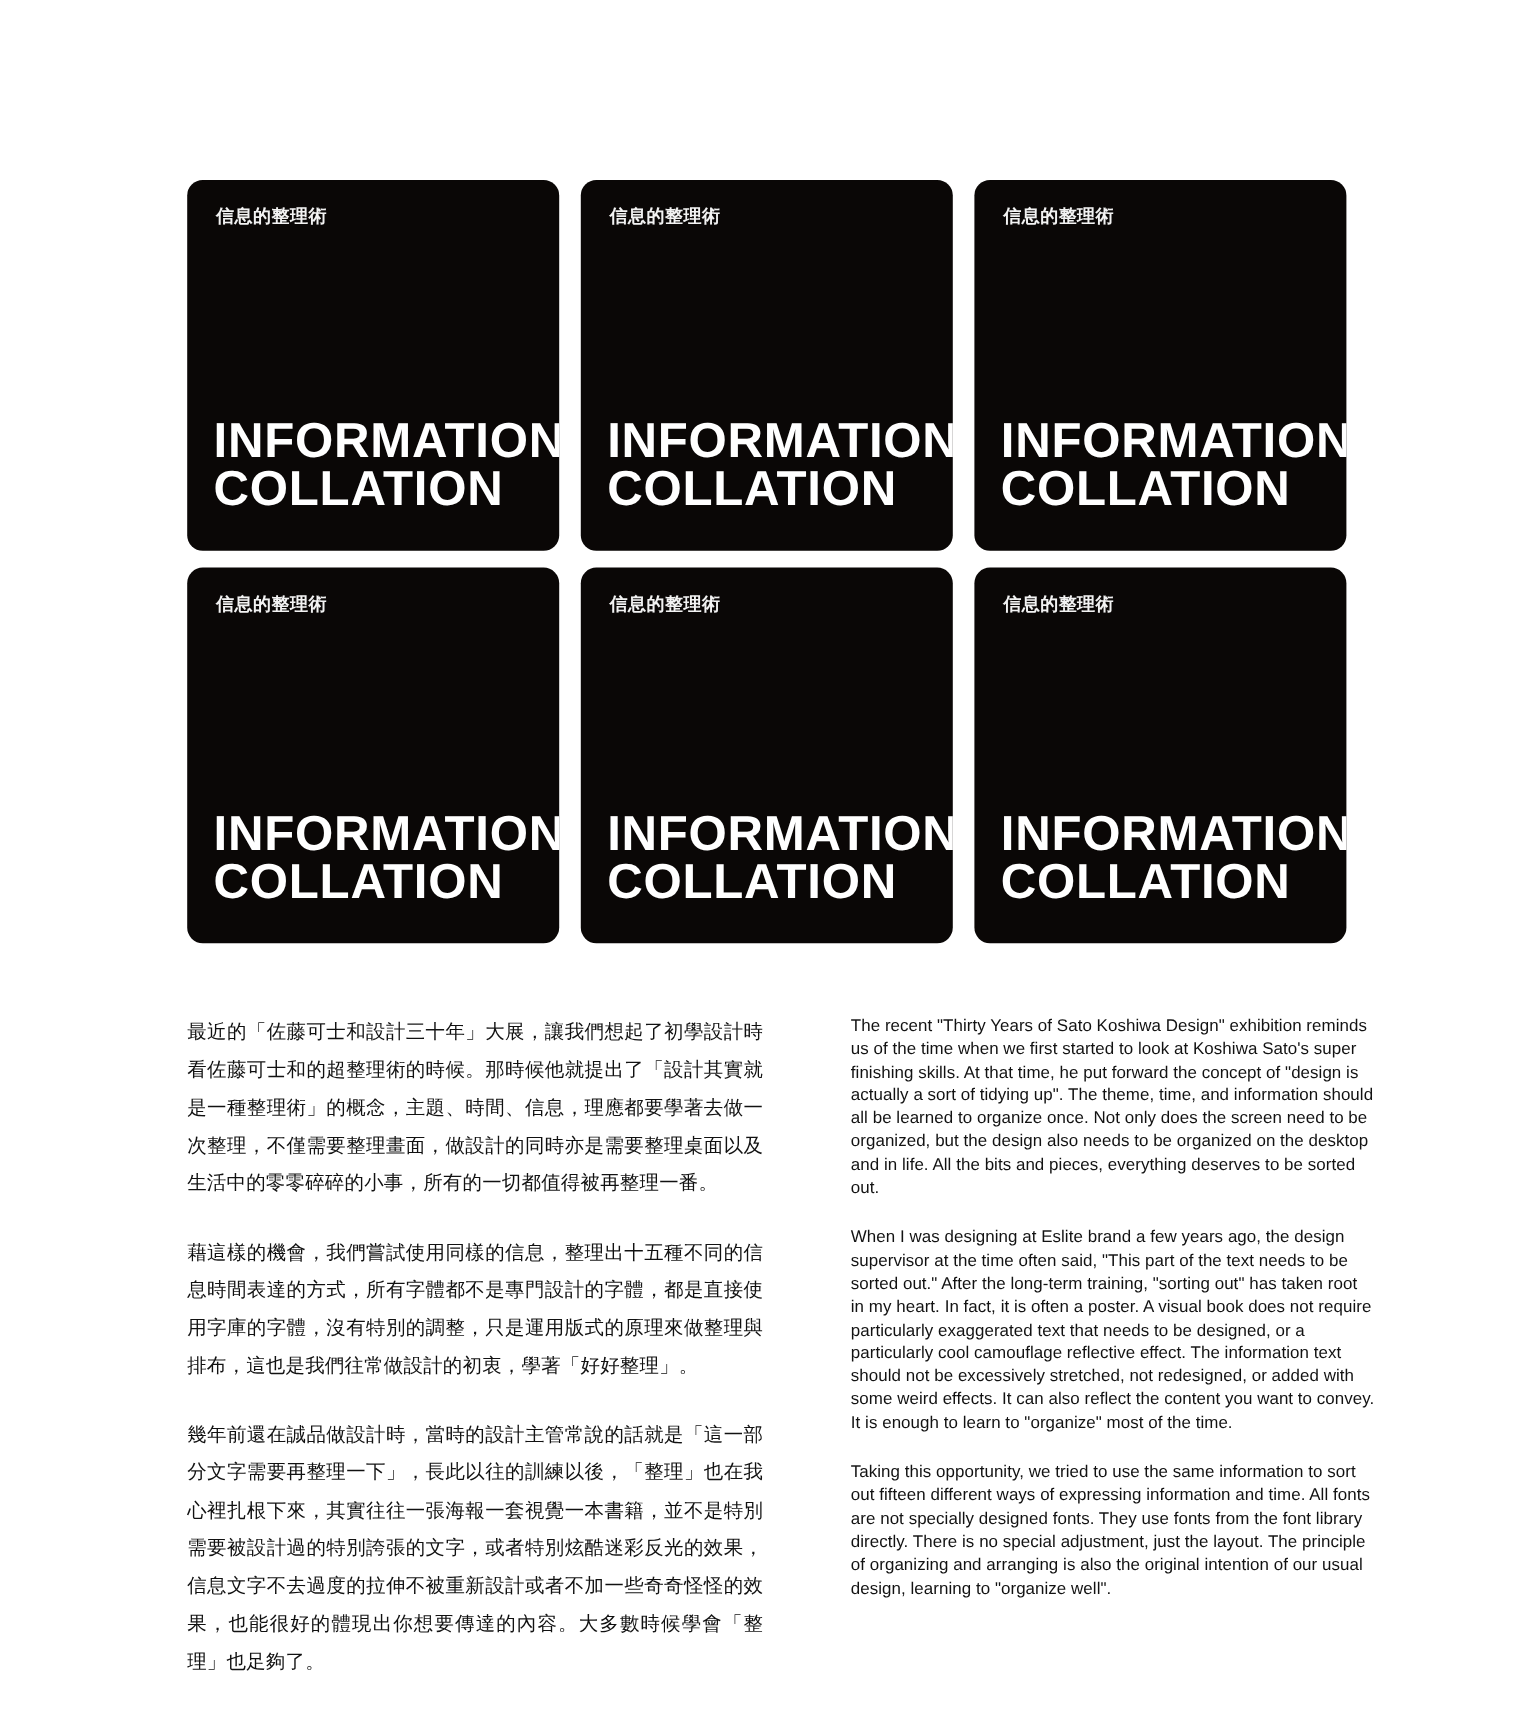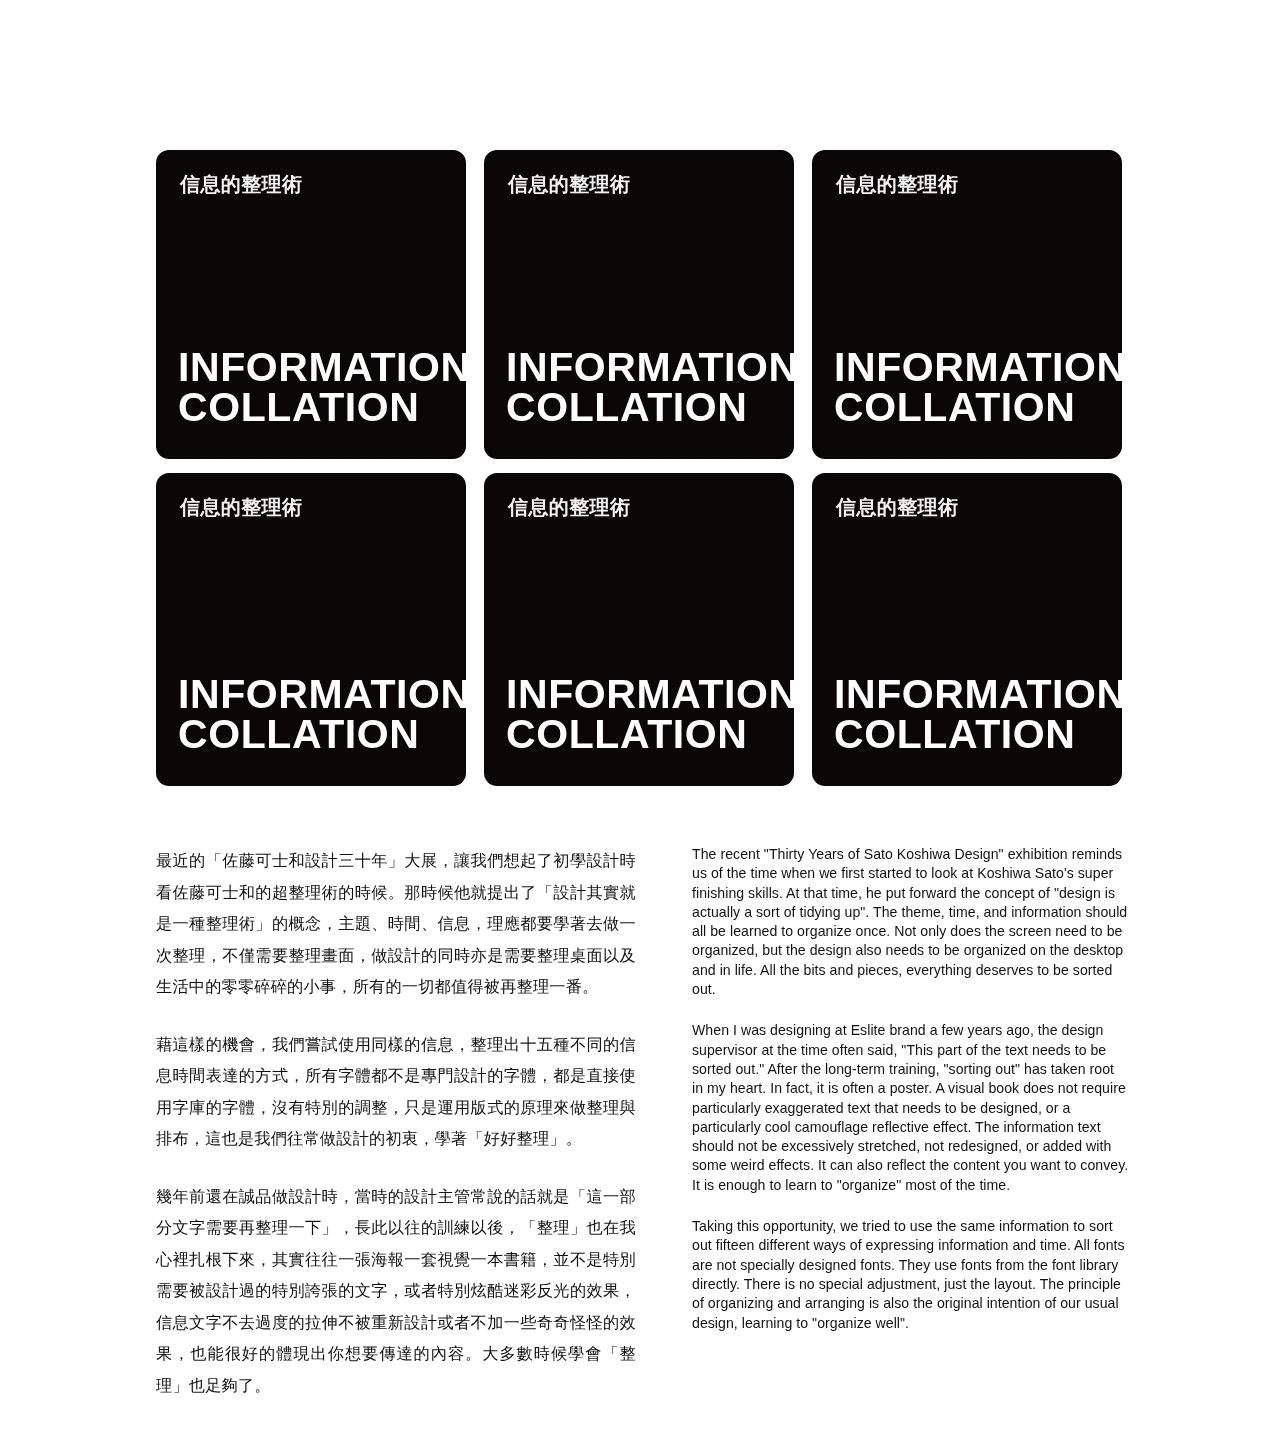--- a/index.html
+++ b/index.html
@@ -42,21 +42,21 @@
     background: #0a0706;
     border-radius: 13px;
     overflow: hidden;
   }
 
   .card-kicker {
     position: absolute;
     left: 24px;
     top: 22px;
     color: #f2f2f2;
-    font-size: 20px;
+    font-size: 15px;
     line-height: 1.2;
     letter-spacing: 0.4px;
     font-weight: 700;
     white-space: nowrap;
   }
 
   .card-title {
     position: absolute;
     left: 22px;
     bottom: 32px;
@@ -73,21 +73,21 @@
     white-space: nowrap;
   }
 
   
   .columns {
     position: absolute;
     left: 156px;
     top: 845px;
     width: 968px;
     display: flex;
-    gap: 56px;
+    gap: 73px;
   }
 
   .col-zh {
     width: 480px;
     flex: 0 0 480px;
   }
   .col-en {
     width: 437px;
     flex: 0 0 437px;
   }

